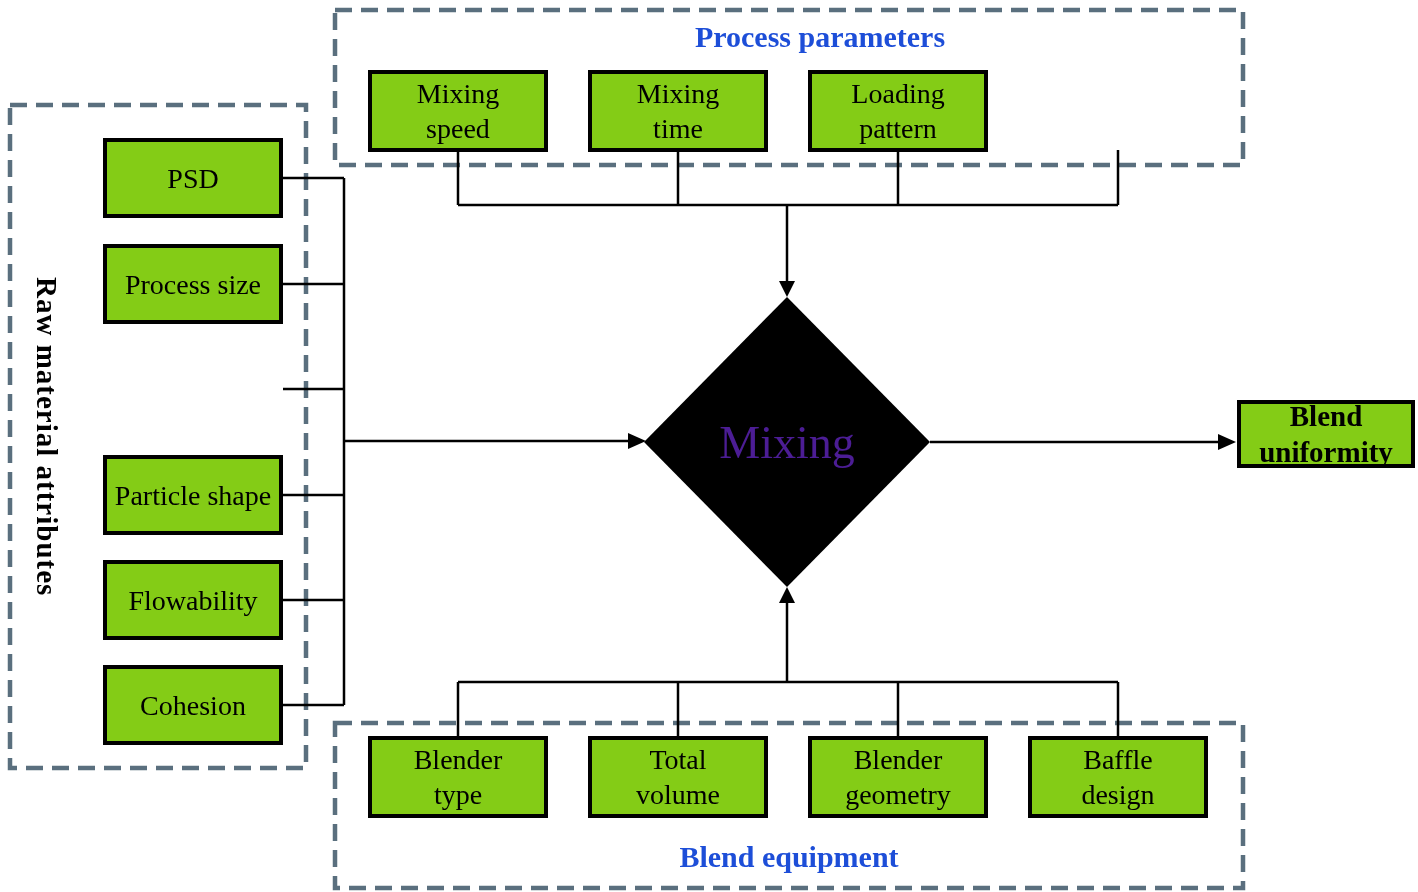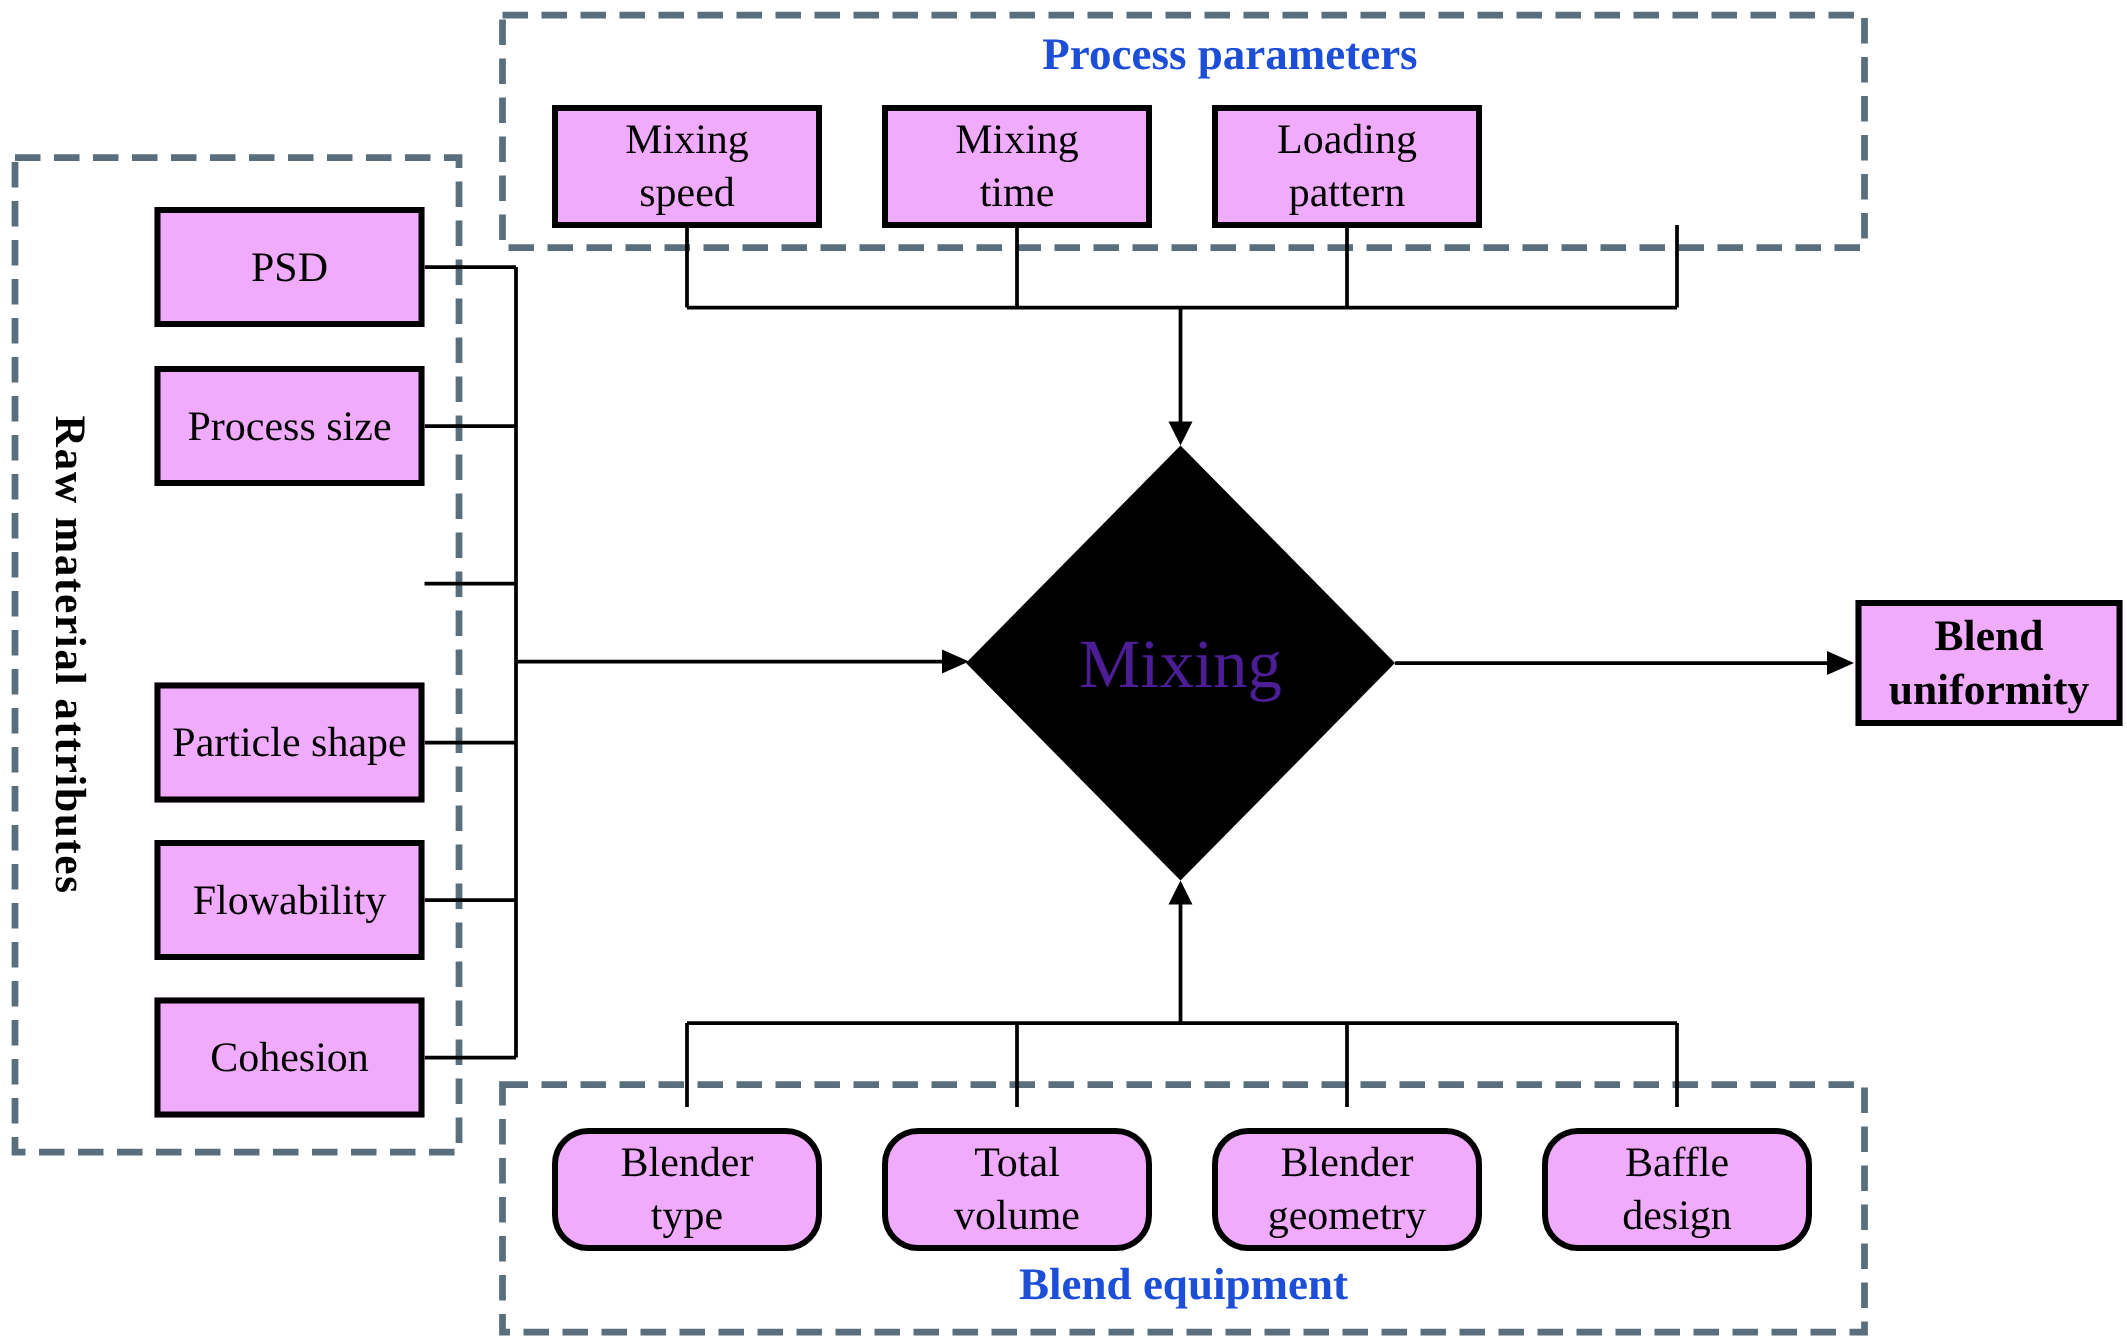--- a/index.html
+++ b/index.html
@@ -18,21 +18,21 @@
   .layer {
     position: absolute;
     left: 0;
     top: 0;
     width: 1418px;
     height: 892px;
   }
   .node {
     position: absolute;
     box-sizing: border-box;
-    background: #f0abfc;
+    background: #84cc16;
     border: 4px solid #000000;
     display: flex;
     align-items: center;
     justify-content: center;
     text-align: center;
     color: #000000;
     font-size: 28px;
     line-height: 35px;
   }
   .node-left {
@@ -41,31 +41,30 @@
     height: 80px;
     padding: 0 6px;
   }
   .node-top {
     top: 70px;
     width: 180px;
     height: 82px;
     padding: 0 24px;
   }
   .node-bottom {
-    top: 752px;
+    top: 736px;
     width: 180px;
     height: 82px;
     padding: 0 24px;
-    border-radius: 24px;
   }
   .node-output {
     left: 1237px;
     top: 400px;
     width: 178px;
-    height: 84px;
+    height: 68px;
     font-weight: bold;
     font-size: 29px;
     line-height: 36px;
     padding: 0 4px;
   }
   .group-title {
     position: absolute;
     font-weight: bold;
     font-size: 30px;
     color: #1d4ed8;

